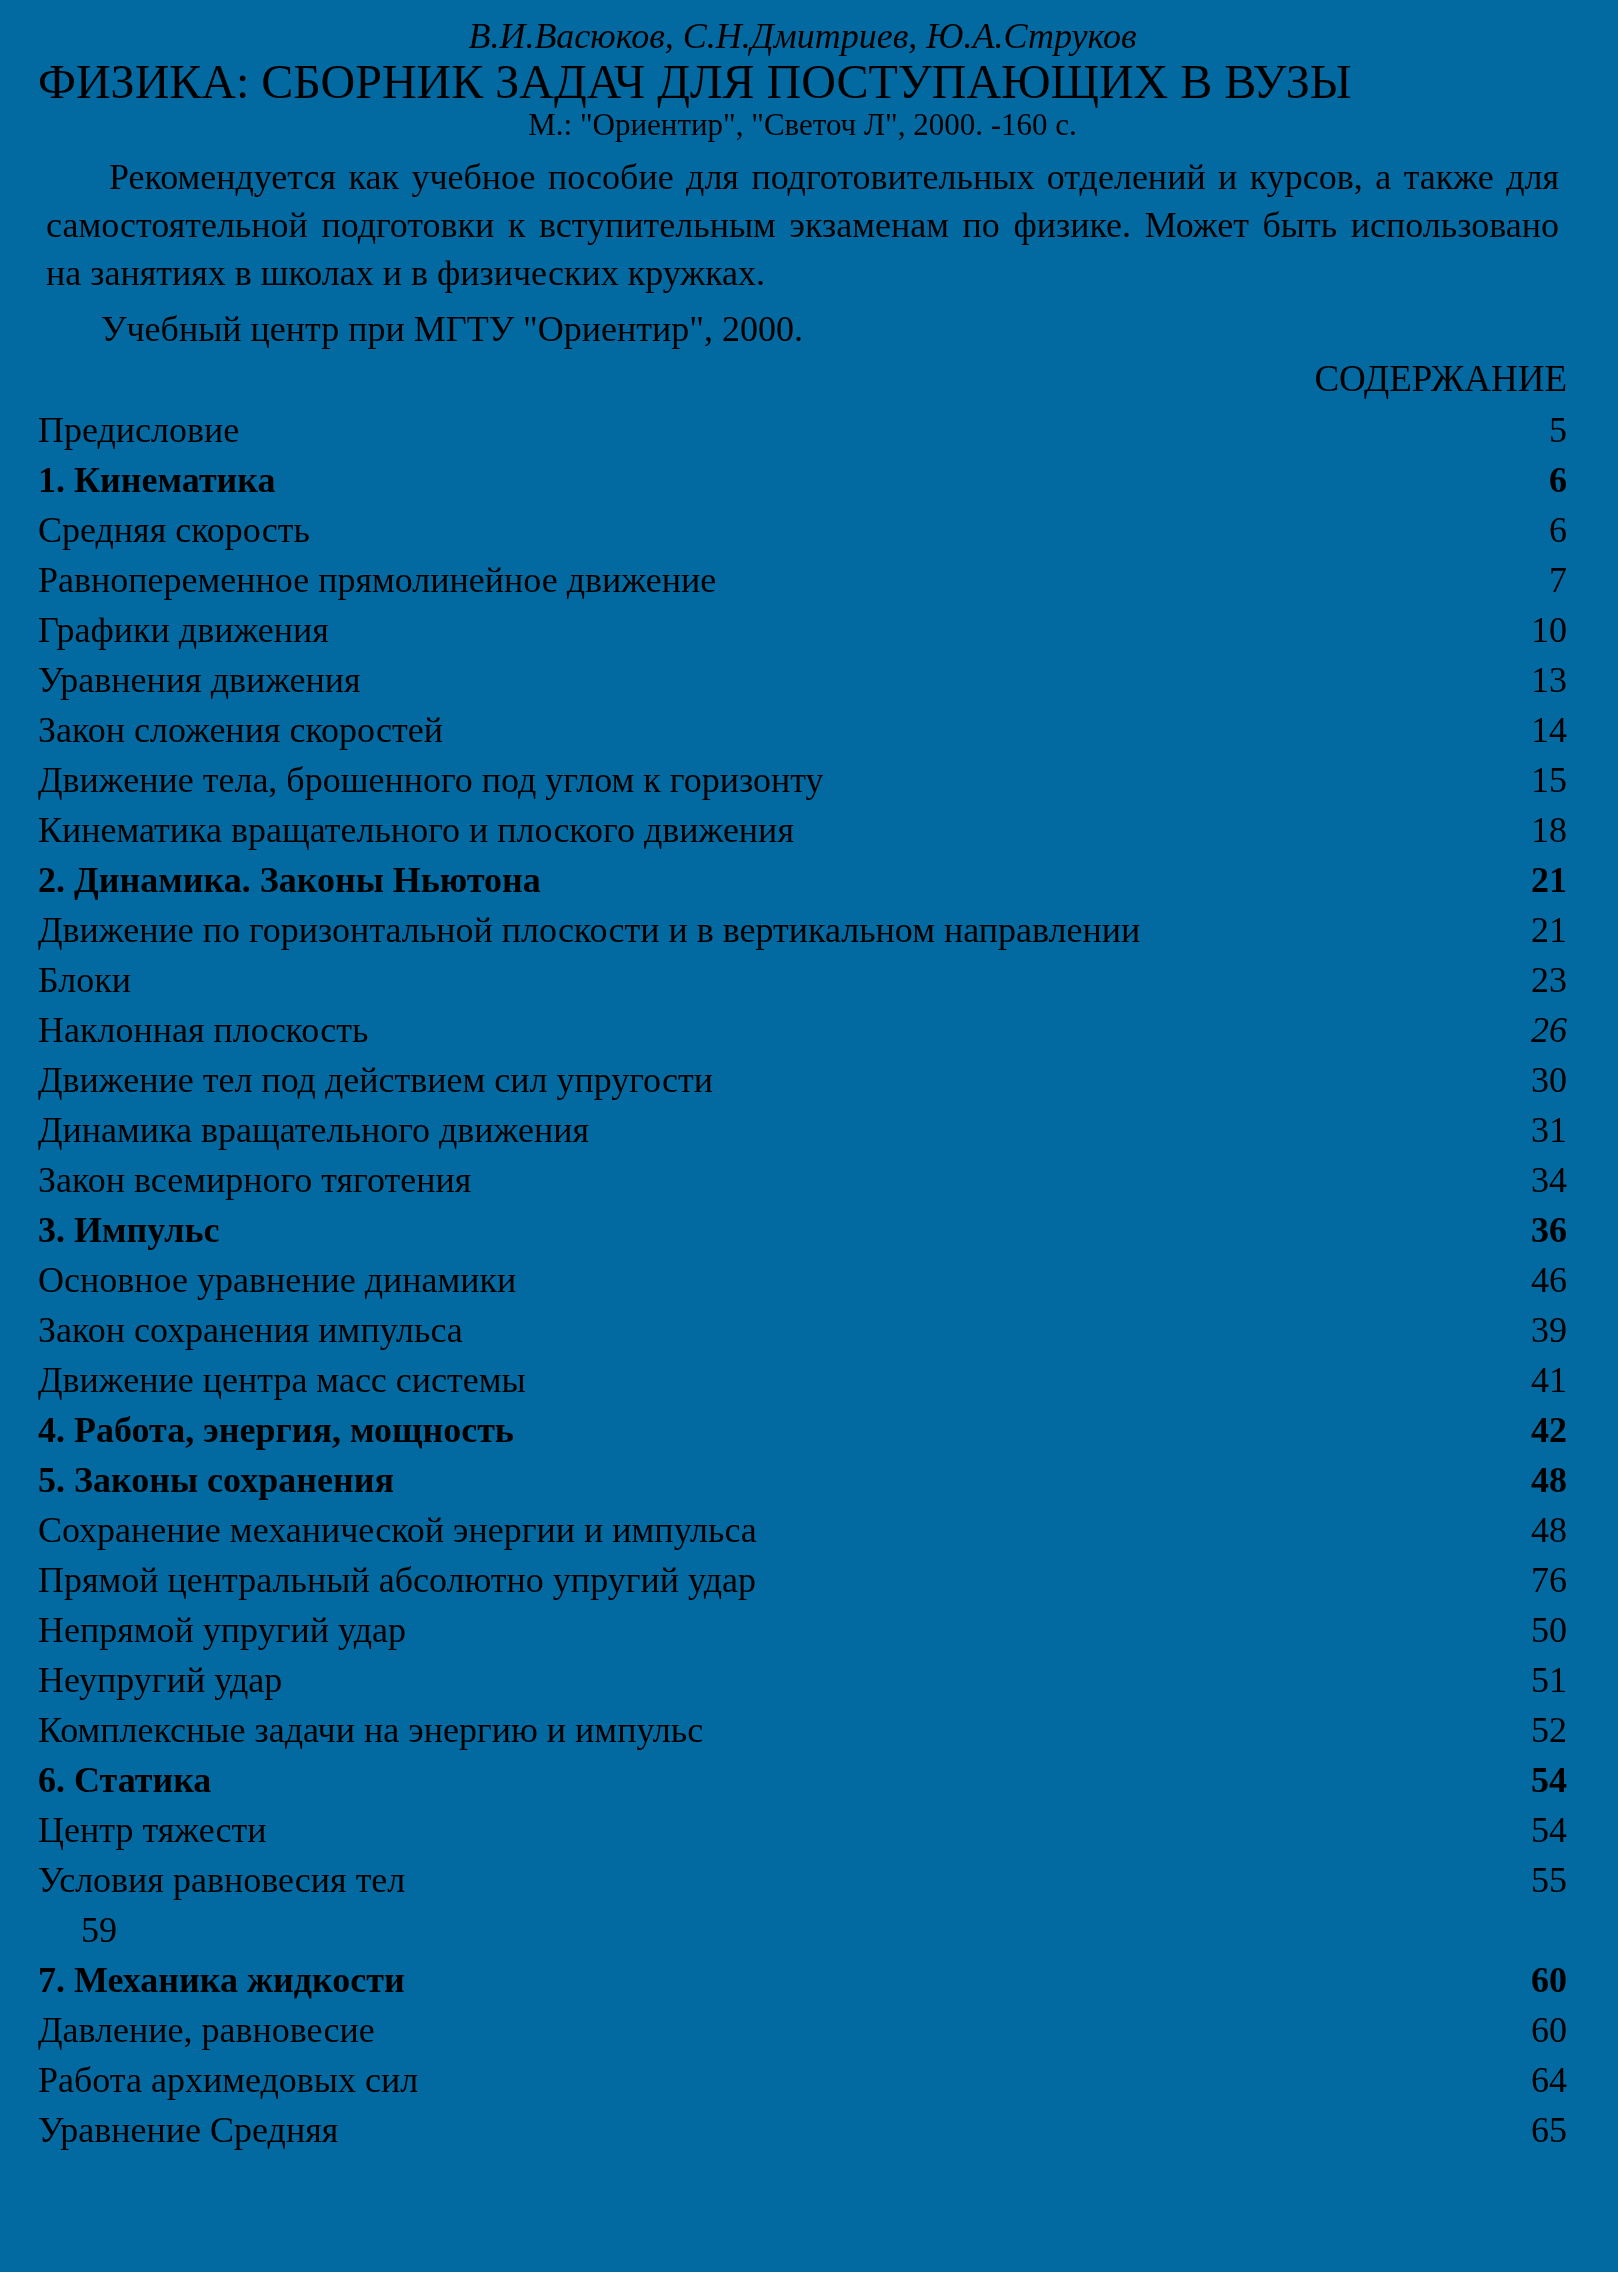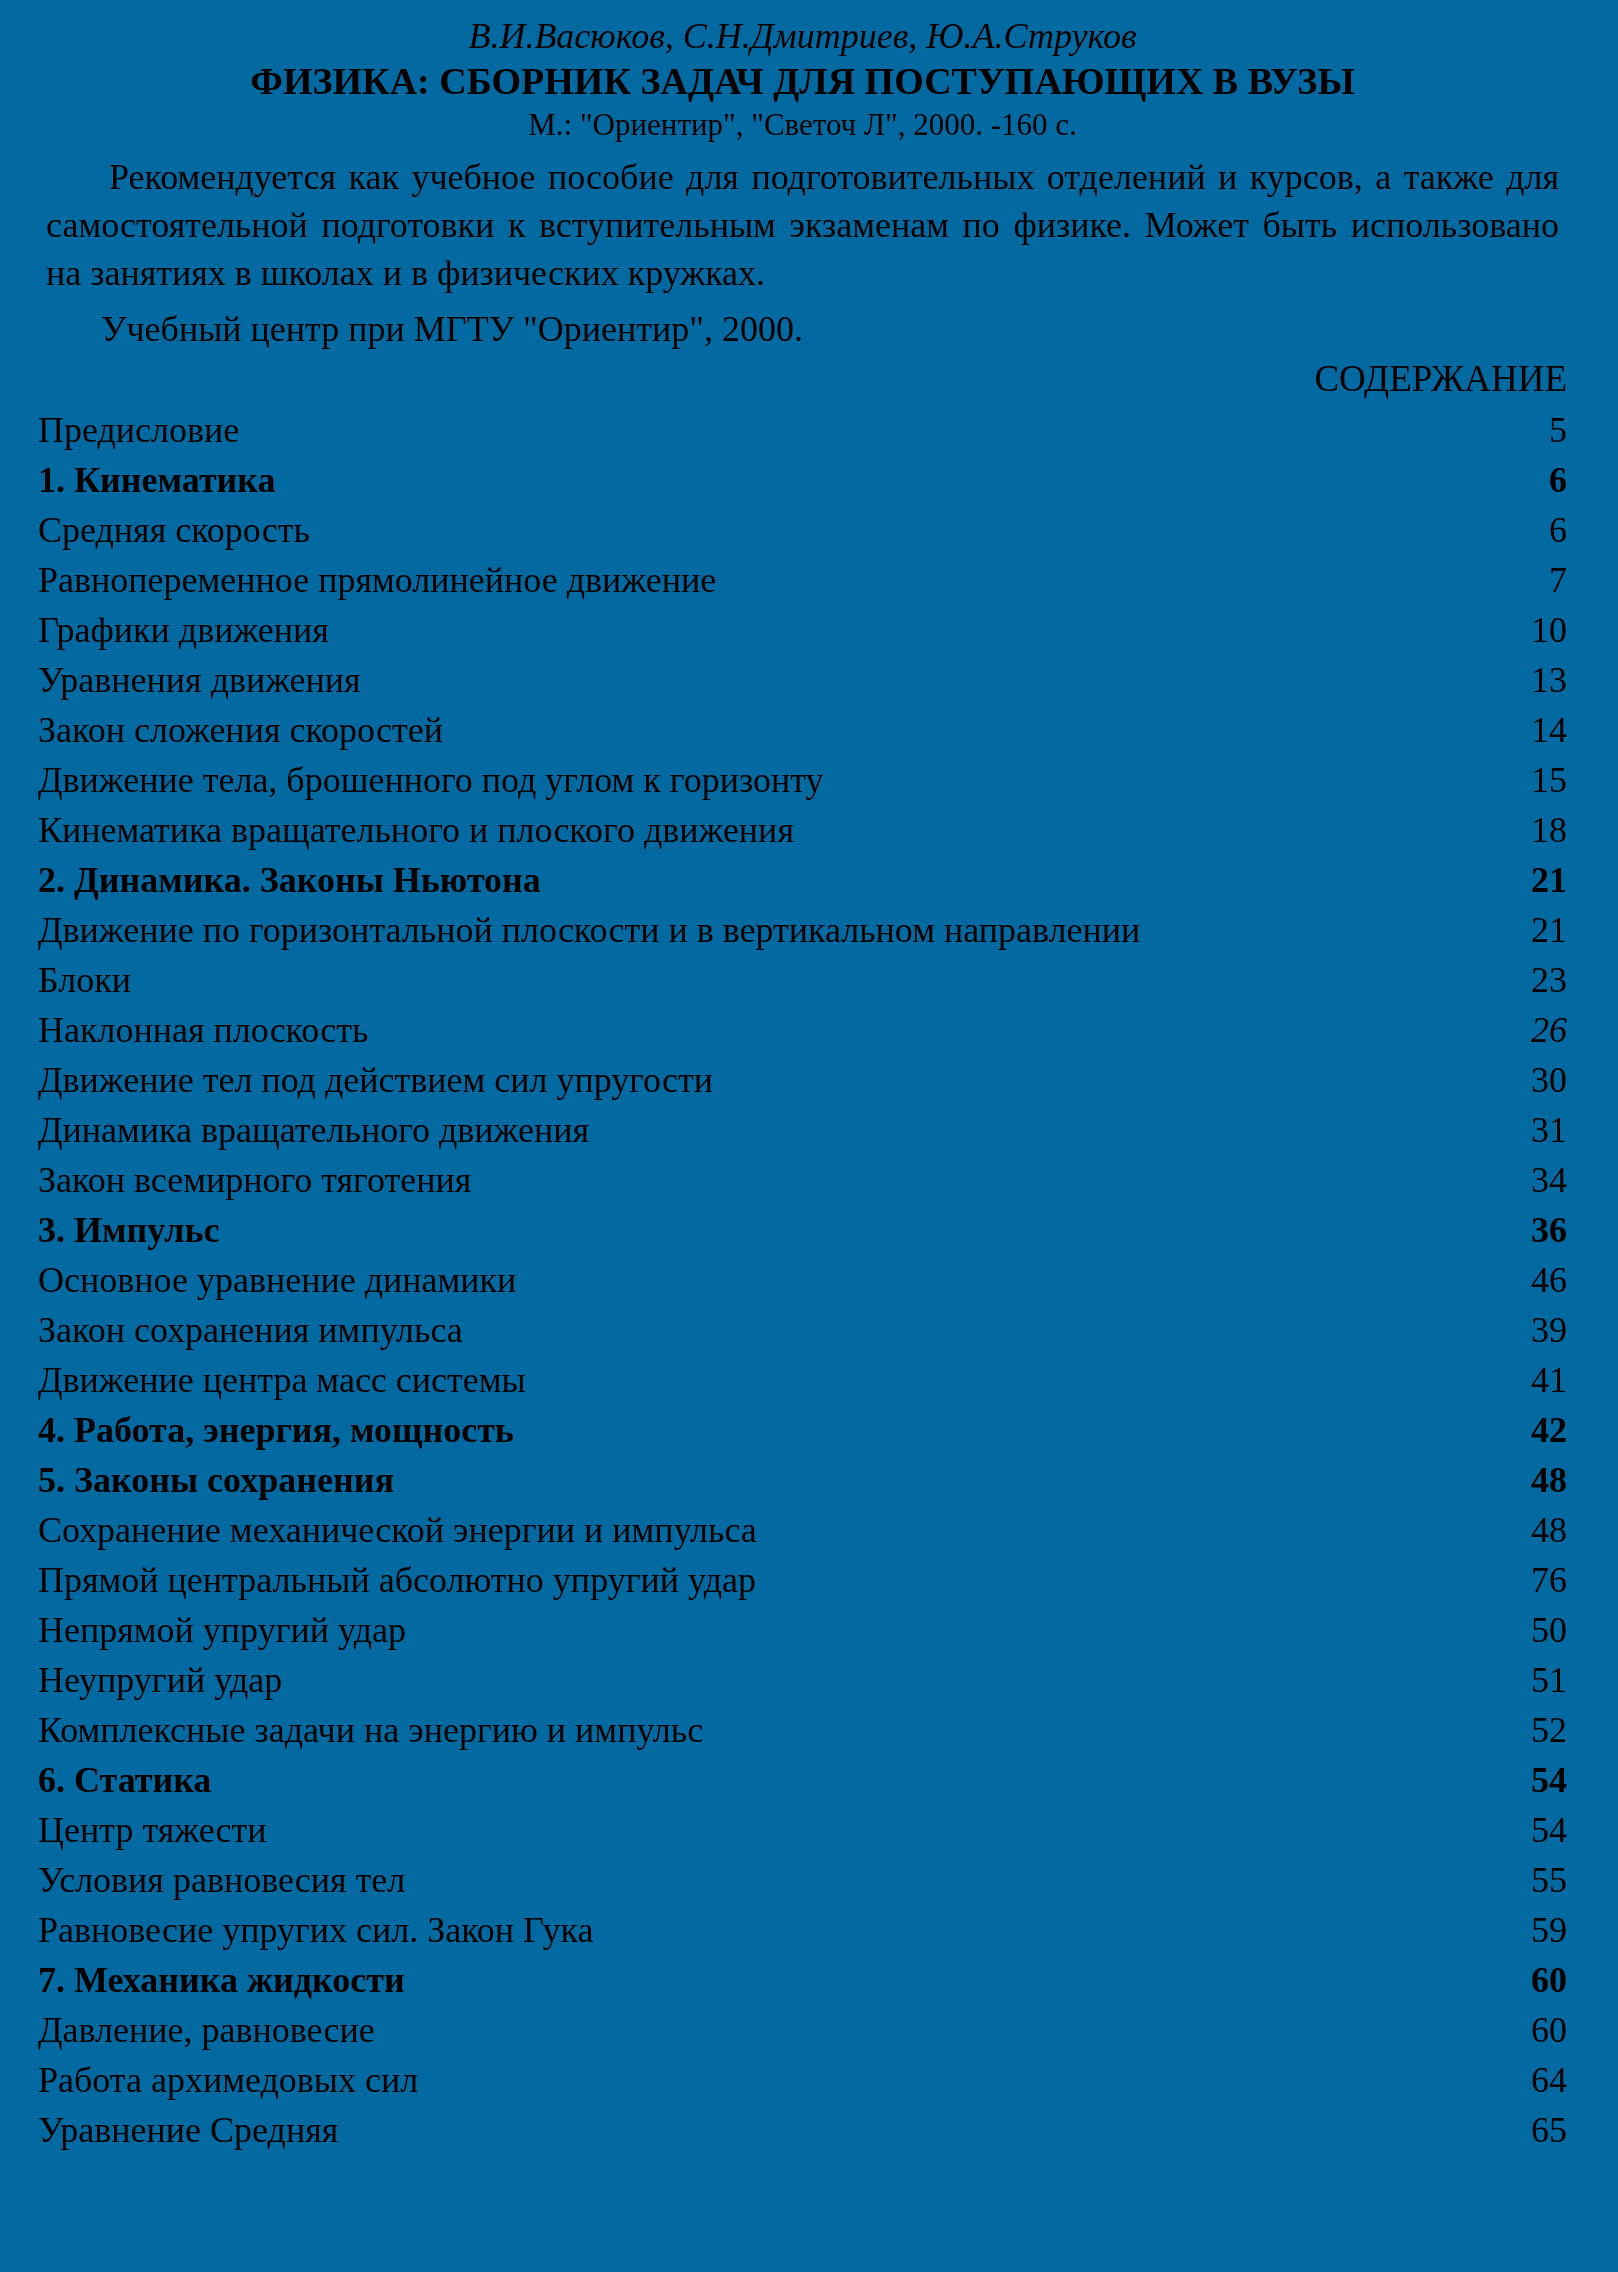--- a/index.html
+++ b/index.html
@@ -13,23 +13,22 @@
     padding: 14px 51px 26px 38px;
     overflow: hidden;
   }
   .authors {
     text-align: center;
     font-style: italic;
     font-size: 36px;
     line-height: 44px;
   }
   .book-title {
-    text-align: center;
-    font-weight: bold;
-    font-size: 38px;
+    font-weight: normal;
+    font-size: 48px;
     line-height: 47px;
   }
   .imprint {
     text-align: center;
     font-size: 31px;
     line-height: 40px;
   }
   .annotation {
     font-size: 36px;
     line-height: 48px;
@@ -186,21 +185,20 @@
   </div>
       <div class="toc-row">
     <span class="toc-label">Центр тяжести</span>
     <span class="toc-page">54</span>
   </div>
       <div class="toc-row">
     <span class="toc-label">Условия равновесия тел</span>
     <span class="toc-page">55</span>
   </div>
       <div class="toc-row">
-    <span class="toc-label">Равновесие упругих сил. Закон Гука</span>
     <span class="toc-page">59</span>
   </div>
       <div class="toc-row bold">
     <span class="toc-label">7. Механика жидкости</span>
     <span class="toc-page">60</span>
   </div>
       <div class="toc-row">
     <span class="toc-label">Давление, равновесие</span>
     <span class="toc-page">60</span>
   </div>

